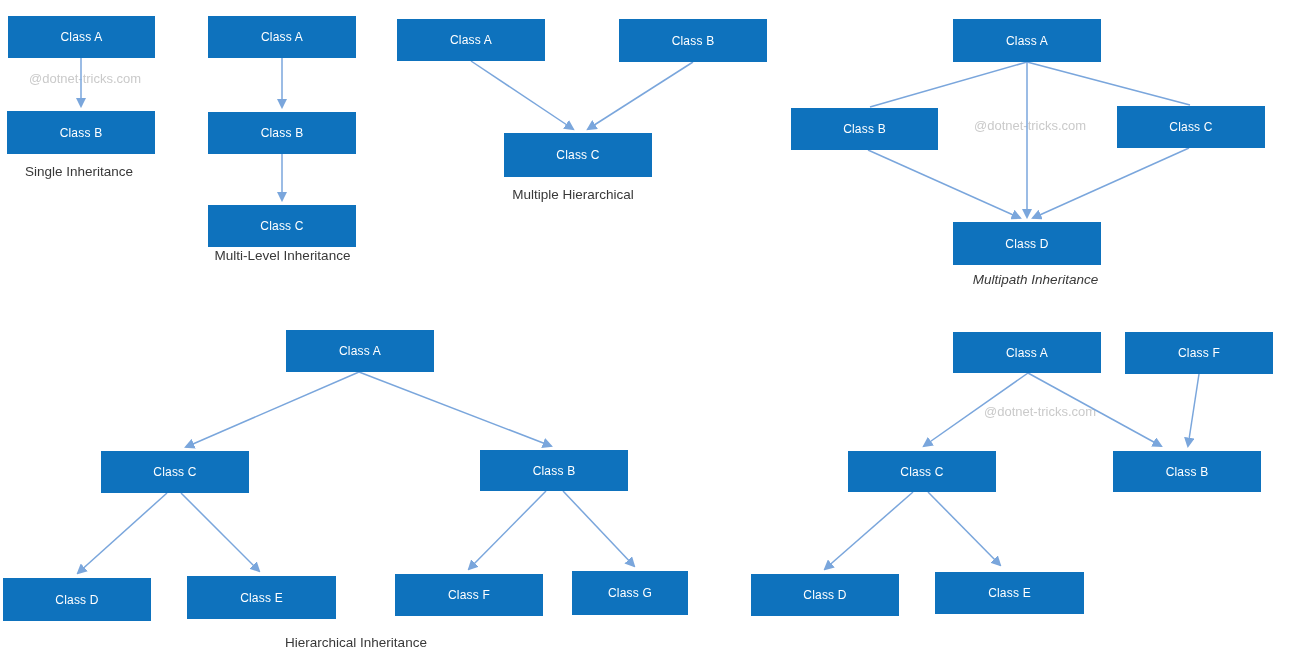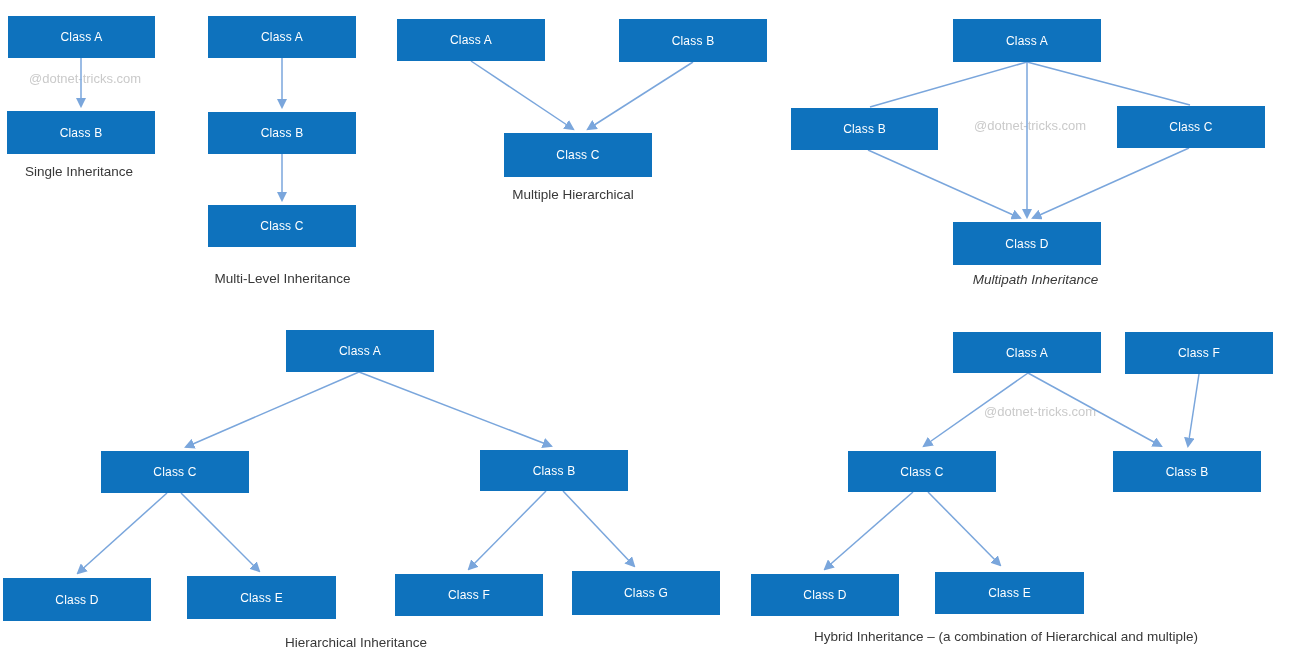--- a/index.html
+++ b/index.html
@@ -63,40 +63,39 @@
       <line x1="913" y1="492" x2="825" y2="569" stroke="#7aa6dc" stroke-width="1.5" marker-end="url(#arrow)"></line>
       <line x1="928" y1="492" x2="1000" y2="565" stroke="#7aa6dc" stroke-width="1.5" marker-end="url(#arrow)"></line>
     </svg>
 <div class="class-box" style="left: 8px; top: 16px; width: 147px; height: 42px;">Class A</div>
     <div class="class-box" style="left: 7px; top: 111px; width: 148px; height: 43px;">Class B</div>
     <div class="caption" style="left: 0px; top: 164px; width: 158px;">Single Inheritance</div>
     <div class="watermark" style="left: 29px; top: 71px;">@dotnet-tricks.com</div>
     <div class="class-box" style="left: 208px; top: 16px; width: 148px; height: 42px;">Class A</div>
     <div class="class-box" style="left: 208px; top: 112px; width: 148px; height: 42px;">Class B</div>
     <div class="class-box" style="left: 208px; top: 205px; width: 148px; height: 42px;">Class C</div>
-    <div class="caption" style="left: 205px; top: 271px; width: 155px;">Multi-Level Inheritance</div>
+    <div class="caption" style="left: 205px; top: 248px; width: 155px;">Multi-Level Inheritance</div>
     <div class="class-box" style="left: 397px; top: 19px; width: 148px; height: 42px;">Class A</div>
     <div class="class-box" style="left: 619px; top: 19px; width: 148px; height: 43px;">Class B</div>
     <div class="class-box" style="left: 504px; top: 133px; width: 148px; height: 44px;">Class C</div>
     <div class="caption" style="left: 498px; top: 187px; width: 150px;">Multiple Hierarchical</div>
     <div class="class-box" style="left: 953px; top: 19px; width: 148px; height: 43px;">Class A</div>
     <div class="class-box" style="left: 791px; top: 108px; width: 147px; height: 42px;">Class B</div>
     <div class="class-box" style="left: 1117px; top: 106px; width: 148px; height: 42px;">Class C</div>
     <div class="class-box" style="left: 953px; top: 222px; width: 148px; height: 43px;">Class D</div>
     <div class="caption" style="left: 959px; top: 272px; width: 153px; font-style: italic;">Multipath Inheritance</div>
     <div class="watermark" style="left: 974px; top: 118px;">@dotnet-tricks.com</div>
     <div class="class-box" style="left: 286px; top: 330px; width: 148px; height: 42px;">Class A</div>
     <div class="class-box" style="left: 101px; top: 451px; width: 148px; height: 42px;">Class C</div>
     <div class="class-box" style="left: 480px; top: 450px; width: 148px; height: 41px;">Class B</div>
     <div class="class-box" style="left: 3px; top: 578px; width: 148px; height: 43px;">Class D</div>
     <div class="class-box" style="left: 187px; top: 576px; width: 149px; height: 43px;">Class E</div>
     <div class="class-box" style="left: 395px; top: 574px; width: 148px; height: 42px;">Class F</div>
-    <div class="class-box" style="left: 572px; top: 571px; width: 148px; height: 44px;">Class G</div>
+    <div class="class-box" style="left: 572px; top: 571px; width: 116px; height: 44px;">Class G</div>
     <div class="caption" style="left: 278px; top: 635px; width: 156px;">Hierarchical Inheritance</div>
     <div class="class-box" style="left: 953px; top: 332px; width: 148px; height: 41px;">Class A</div>
     <div class="class-box" style="left: 1125px; top: 332px; width: 148px; height: 42px;">Class F</div>
     <div class="class-box" style="left: 848px; top: 451px; width: 148px; height: 41px;">Class C</div>
     <div class="class-box" style="left: 1113px; top: 451px; width: 148px; height: 41px;">Class B</div>
     <div class="class-box" style="left: 751px; top: 574px; width: 148px; height: 42px;">Class D</div>
     <div class="class-box" style="left: 935px; top: 572px; width: 149px; height: 42px;">Class E</div>
-    <div class="caption" style="left: 794px; top: 629px; width: 424px;">Hybrid Inheritance – (a combination of Hierarchical and multiple)</div>
     <div class="watermark" style="left: 984px; top: 404px;">@dotnet-tricks.com</div>
   </div>
 
 </body></html>

